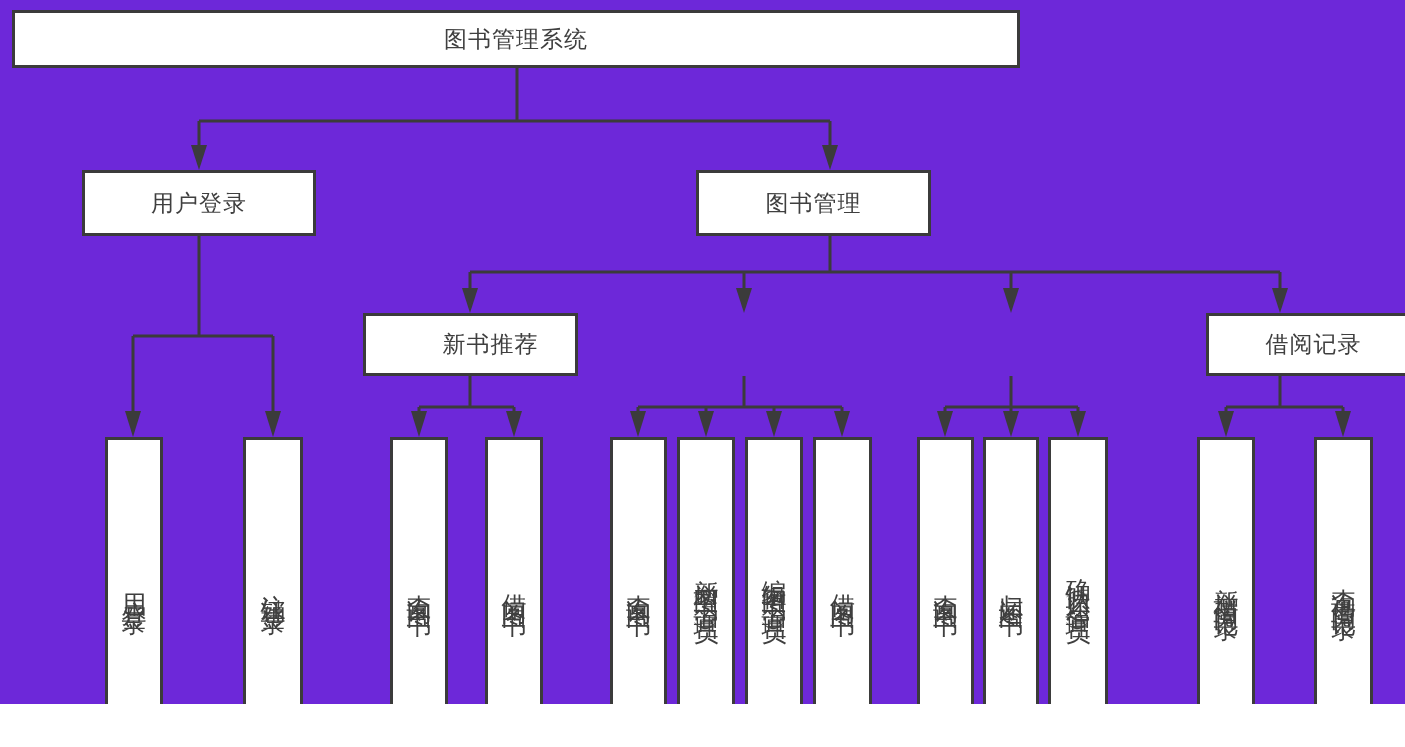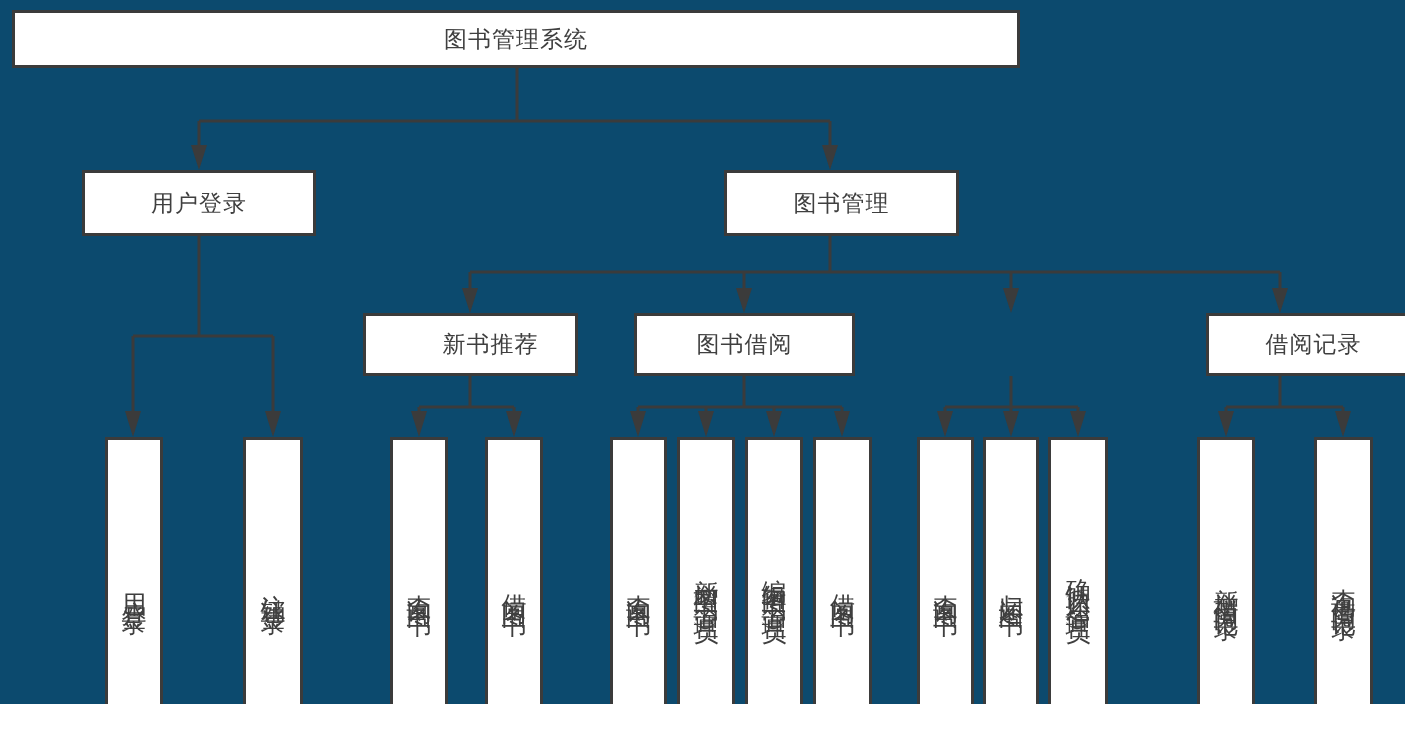--- a/index.html
+++ b/index.html
@@ -4,21 +4,21 @@
 <style>
   html, body {
     margin: 0;
     padding: 0;
     background: #ffffff;
   }
   #canvas {
     position: relative;
     width: 1405px;
     height: 704px;
-    background: #0c4a6e;
+    background: #6d28d9;
     font-family: "Liberation Sans", sans-serif;
     overflow: hidden;
   }
   #wires {
     position: absolute;
     left: 0;
     top: 0;
     z-index: 1;
   }
   .node {
@@ -96,24 +96,23 @@
       <path d="M1011 437 L1003 411 L1019 411 Z"></path>
       <path d="M1078 437 L1070 411 L1086 411 Z"></path>
       <path d="M1226 437 L1218 411 L1234 411 Z"></path>
       <path d="M1343 437 L1335 411 L1351 411 Z"></path>
     </g>
   </svg>
 
   <div class="node h" style="left:12px; top:10px; width:1008px; height:58px;">图书管理系统</div>
 
   <div class="node h" style="left:82px; top:170px; width:234px; height:66px;">用户登录</div>
-  <div class="node h" style="left:724px; top:170px; width:235px; height:66px;">图书管理</div>
+  <div class="node h" style="left:696px; top:170px; width:235px; height:66px;">图书管理</div>
 
   <div class="node h" style="left:363px; top:313px; width:215px; height:63px;padding-left:40px;">新书推荐</div>
-  <div class="node h" style="left:634px; top:313px; width:221px; height:63px;">图书借阅</div>
   <div class="node h" style="left:1206px; top:313px; width:215px; height:63px;">借阅记录</div>
 
   <div class="node v" style="left:105px; width:58px;">用户登录</div>
   <div class="node v" style="left:243px; width:60px;">注销登录</div>
 
   <div class="node v" style="left:390px; width:58px;">查询图书</div>
   <div class="node v" style="left:485px; width:58px;">借阅图书</div>
 
   <div class="node v" style="left:610px; width:57px;">查询图书</div>
   <div class="node v" style="left:677px; width:58px;">新增图书（管理员）</div>

